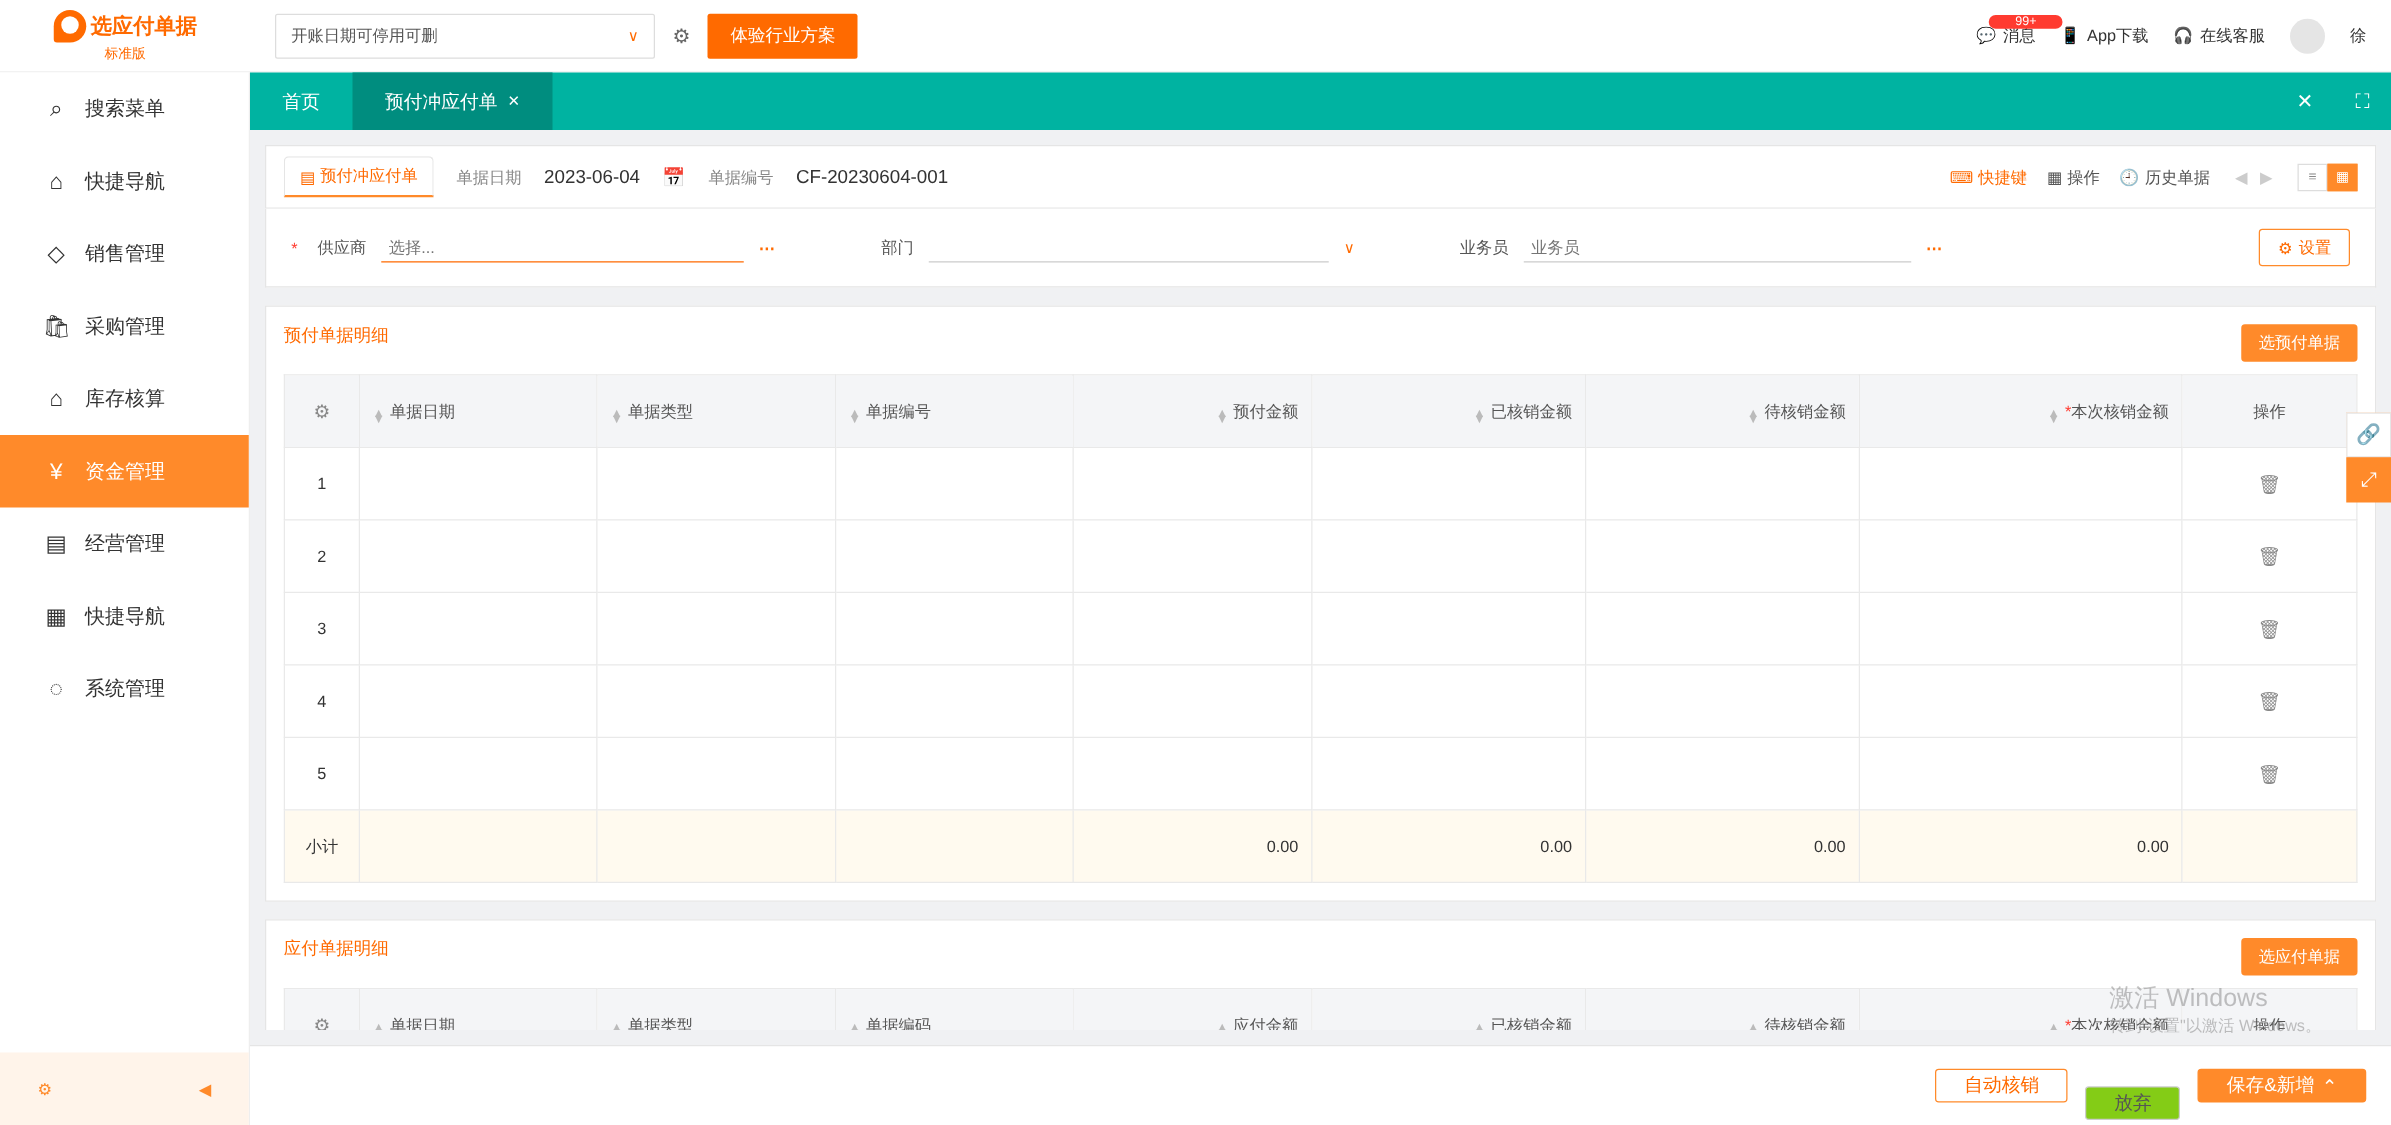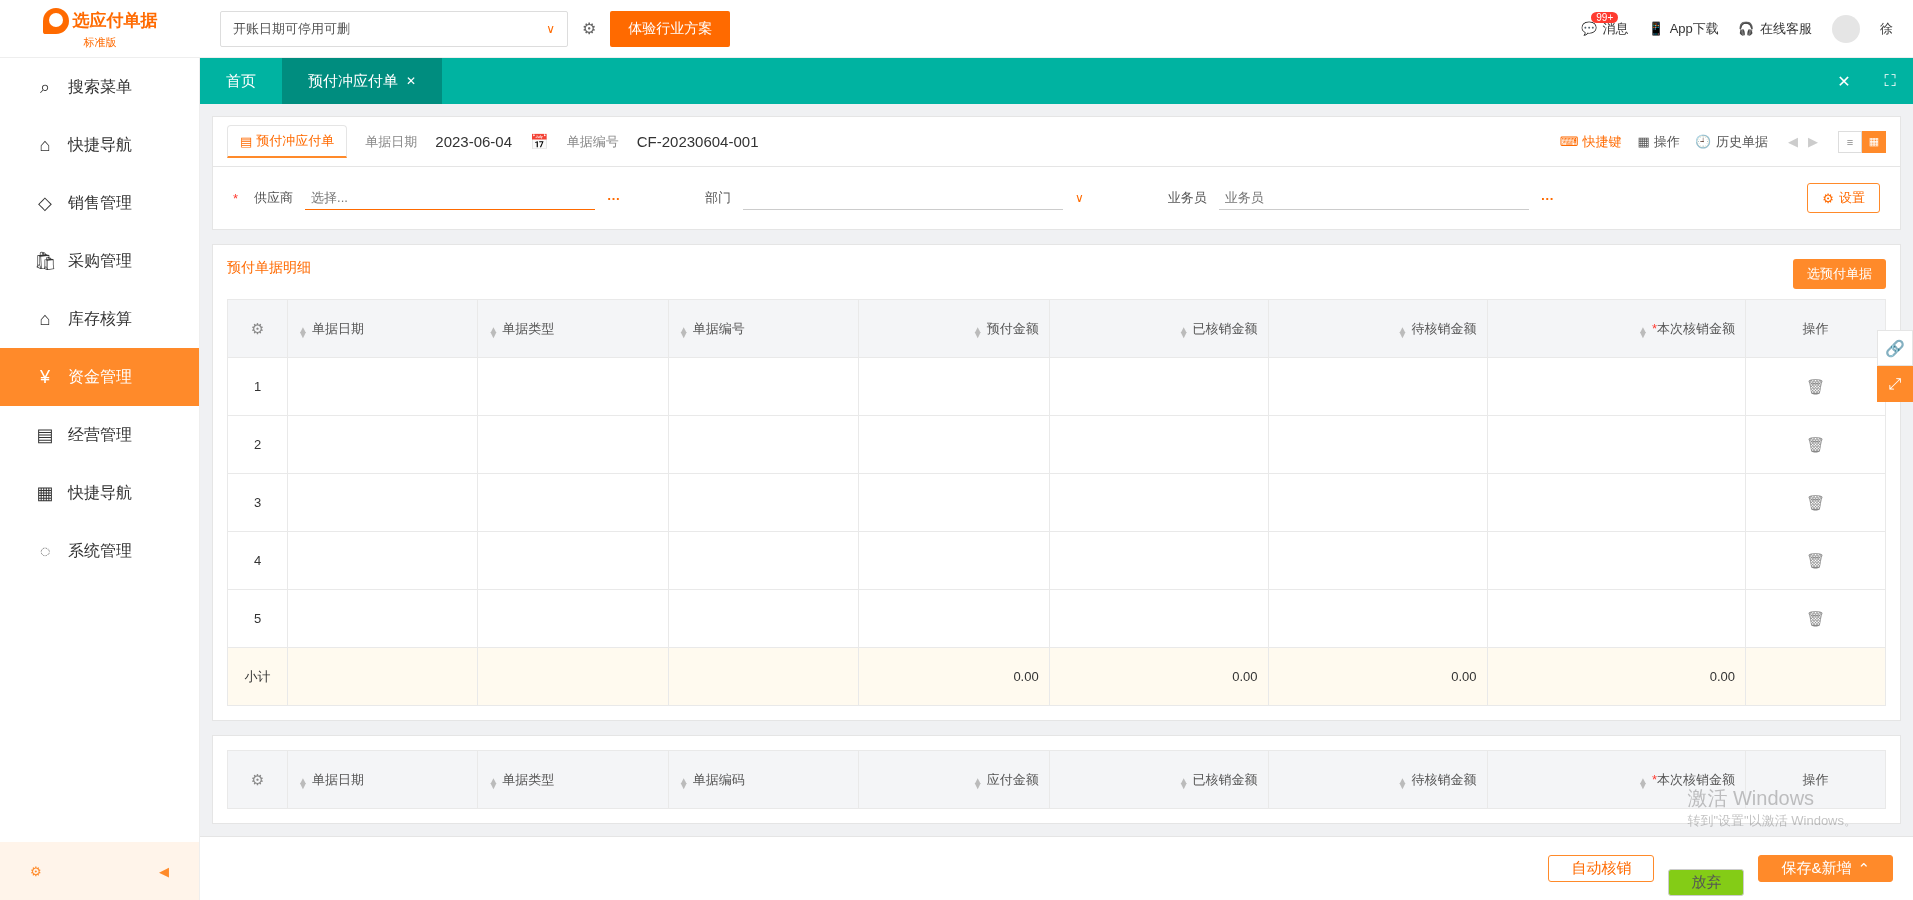--- a/index.html
+++ b/index.html
@@ -6,27 +6,27 @@
 body { background: #fff; font-size: 13px; color: #333; overflow: hidden; }
 .app { display: flex; flex-direction: column; height: 900px; width: 1913px; }
 
 
 .top-header { height: 58px; display: flex; align-items: center; border-bottom: 1px solid #eee; background: #fff; }
 .logo-area { width: 200px; display: flex; flex-direction: column; align-items: center; justify-content: center; padding: 5px 0; }
 .logo-row { display: flex; align-items: center; gap: 4px; color: #ff6a00; font-weight: bold; font-size: 17px; }
 .logo-icon { width: 26px; height: 26px; background: #ff6a00; border-radius: 50% 50% 50% 10%; position: relative; }
 .logo-icon::after { content: ""; position: absolute; width: 14px; height: 14px; background: #fff; border-radius: 50%; top: 5px; left: 6px; }
 .logo-sub { color: #ff6a00; font-size: 11px; margin-top: 1px; }
-.dropdown-box { width: 348px; height: 36px; border: 1px solid #ddd; margin-left: 20px; display: flex; align-items: center; padding: 0 12px; justify-content: space-between; color: #555; border-radius: 2px; }
+.dropdown-box { width: 304px; height: 36px; border: 1px solid #ddd; margin-left: 20px; display: flex; align-items: center; padding: 0 12px; justify-content: space-between; color: #555; border-radius: 2px; }
 .chevron-orange { color: #ff6a00; font-size: 12px; }
 .gear-btn { margin: 0 14px; color: #666; font-size: 16px; cursor: pointer; }
 .industry-btn { background: #ff6a00; color: #fff; height: 36px; padding: 0 18px; display: flex; align-items: center; border-radius: 2px; cursor: pointer; font-size: 14px; }
 .header-right { margin-left: auto; display: flex; align-items: center; gap: 20px; padding-right: 20px; }
 .hr-item { display: flex; align-items: center; gap: 5px; cursor: pointer; color: #333; font-size: 13px; position: relative; }
-.badge { position: absolute; top: -8px; left: 10px; background: #ff3b30; color: #fff; border-radius: 8px; font-size: 10px; padding: 0 5px; }
+.badge { position: absolute; top: -8px; left: 10px; background: #ff3b30; color: #fff; border-radius: 8px; font-size: 10px; padding: 0 21px; }
 .avatar { width: 28px; height: 28px; background: #e5e5e5; border-radius: 50%; }
 
 
 .body { flex: 1; display: flex; min-height: 0; }
 
 
 .sidebar { width: 200px; background: #fff; border-right: 1px solid #eee; display: flex; flex-direction: column; }
 .side-item { display: flex; align-items: center; gap: 12px; height: 58px; padding-left: 34px; cursor: pointer; font-size: 16px; color: #333; }
 .side-item.active { background: #ff8a2a; color: #fff; }
 .side-icon { width: 22px; text-align: center; font-size: 18px; }
@@ -373,20 +373,24 @@
                     <td class="num">0.00</td>
                     <td class="num">0.00</td>
                     <td class="num">0.00</td>
                     <td class="col-op"></td>
                   </tr>
                 </tbody>
             </table>
           </div>
 
           <div class="section">
+            <div class="section-head">
+              <span class="section-title">应付单据明细</span>
+              <span class="select-btn">选应付单据</span>
+            </div>
             <table>
               <thead>
                   <tr id="thead2">
                     <th class="col-idx gear-th">⚙</th>
                     <th><span class="th-sort">
                         <span>▲</span>
                         <span>▼</span>
                       </span>单据日期</th>
                     <th><span class="th-sort">
                         <span>▲</span>

